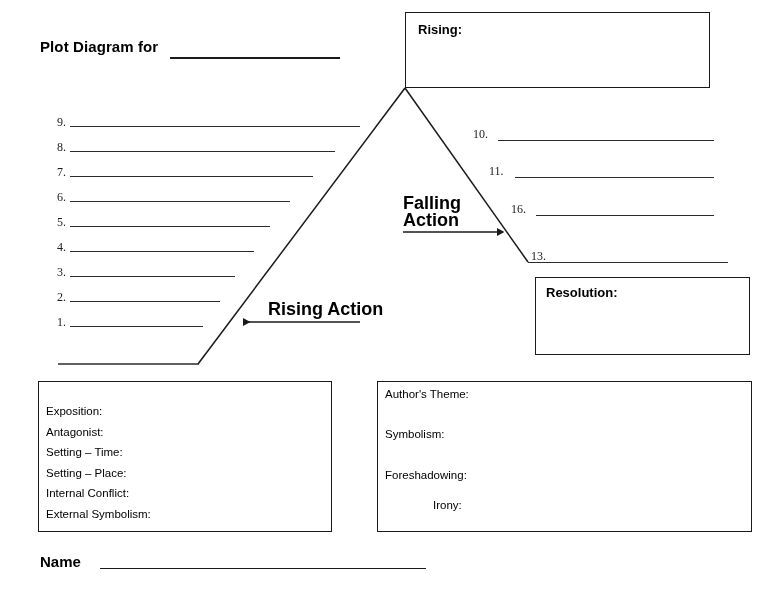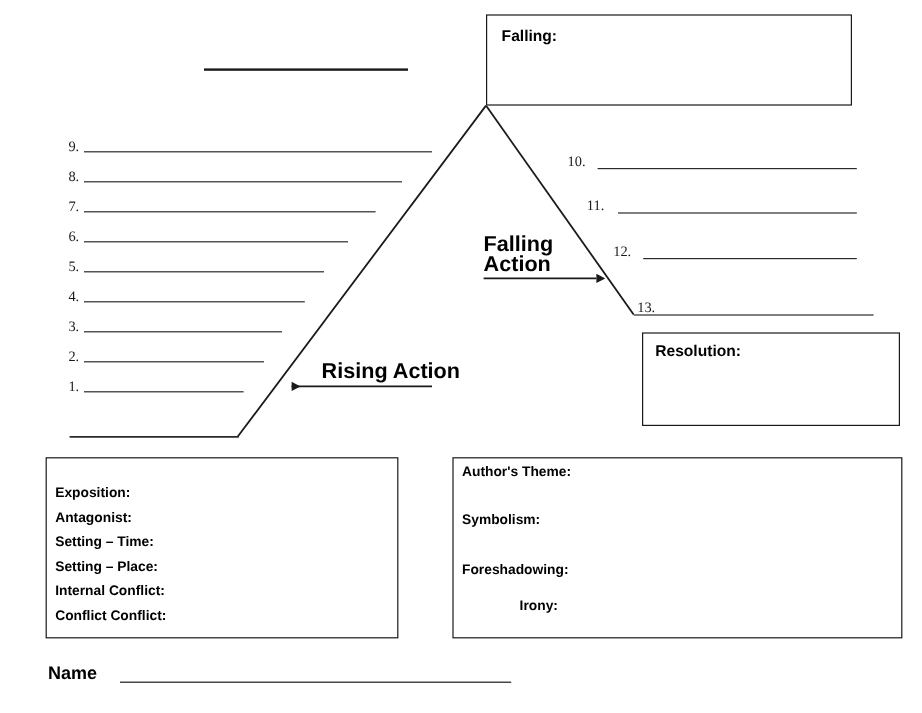--- a/index.html
+++ b/index.html
@@ -69,21 +69,21 @@
   #exposition-title {
     left: 38px; top: 388px; width: 294px;
     text-align: center;
     font-size: 15px;
   }
   #literary-box { left: 377px; top: 381px; width: 375px; height: 151px; }
 
   .field-label {
     position: absolute;
     font-size: 11.5px;
-    font-weight: bold;
+    font-weight: normal;
     color: #000;
     white-space: nowrap;
   }
   
   .stage-label {
     position: absolute;
     font-size: 18px;
     font-weight: bold;
     color: #000;
     white-space: nowrap;
@@ -114,20 +114,21 @@
     left: 0; top: 0;
     width: 768px; height: 594px;
     pointer-events: none;
   }
 </style>
 </head>
 <body>
 
 <div id="page">
 
+  <div id="worksheet-title">Plot Diagram for</div>
   <div id="title-blank"></div>
 
   <svg id="diagram-svg" viewBox="0 0 768 594">
     <defs>
       <marker id="arrow-left" markerWidth="9" markerHeight="9" refX="8" refY="4.5" orient="auto" markerUnits="userSpaceOnUse">
         <path d="M8,0.6 L8,8.4 L0.6,4.5 Z" fill="#1a1a1a"></path>
       </marker>
       <marker id="arrow-right" markerWidth="9" markerHeight="9" refX="1" refY="4.5" orient="auto" markerUnits="userSpaceOnUse">
         <path d="M1,0.6 L1,8.4 L8.4,4.5 Z" fill="#1a1a1a"></path>
       </marker>
@@ -163,46 +164,46 @@
       <div class="blank" style="left: 70px; top: 301px; width: 150px;"></div>
       <div class="num" style="left: 48px; top: 315px; width: 18px;">1.</div>
       <div class="blank" style="left: 70px; top: 326px; width: 133px;"></div>
     </div>
 
   <div id="falling-list">
       <div class="num" style="left: 473px; top: 127px; width: 22px; text-align: left;">10.</div>
       <div class="blank" style="left: 498px; top: 140px; width: 216px;"></div>
       <div class="num" style="left: 489px; top: 164px; width: 22px; text-align: left;">11.</div>
       <div class="blank" style="left: 515px; top: 177px; width: 199px;"></div>
-      <div class="num" style="left: 511px; top: 202px; width: 22px; text-align: left;">12.</div>
+      <div class="num" style="left: 511px; top: 202px; width: 22px; text-align: left;">16.</div>
       <div class="blank" style="left: 536px; top: 215px; width: 178px;"></div>
       <div class="num" style="left: 531px; top: 249px; width: 22px; text-align: left;">13.</div>
       <div class="blank" style="left: 528px; top: 262px; width: 200px;"></div>
     </div>
 
   <div id="rising-label" class="stage-label">Rising Action</div>
   <div id="falling-label" class="stage-label">
     <span>Falling</span><br>
     <span>Action</span>
   </div>
 
   <div id="climax-box" class="box"></div>
-  <div id="climax-title" class="box-title">Falling:</div>
+  <div id="climax-title" class="box-title">Rising:</div>
 
   <div id="resolution-box" class="box"></div>
   <div id="resolution-title" class="box-title">Resolution:</div>
 
   <div id="exposition-box" class="box"></div>
   <div id="exposition-fields">
       <div class="field-label" style="left: 46px; top: 405px;">Exposition:</div>
       <div class="field-label" style="left: 46px; top: 425.5px;">Antagonist:</div>
       <div class="field-label" style="left: 46px; top: 446px;">Setting – Time:</div>
       <div class="field-label" style="left: 46px; top: 466.5px;">Setting – Place:</div>
       <div class="field-label" style="left: 46px; top: 487px;">Internal Conflict:</div>
-      <div class="field-label" style="left: 46px; top: 507.5px;">Conflict Conflict:</div>
+      <div class="field-label" style="left: 46px; top: 507.5px;">External Symbolism:</div>
     </div>
 
   <div id="literary-box" class="box"></div>
   <div id="literary-fields">
       <div class="field-label" style="left: 385px; top: 388px;">Author's Theme:</div>
       <div class="field-label" style="left: 385px; top: 428px;">Symbolism:</div>
       <div class="field-label" style="left: 385px; top: 469px;">Foreshadowing:</div>
       <div class="field-label" style="left: 385px; top: 499px; padding-left: 48px;">Irony:</div>
     </div>
 

